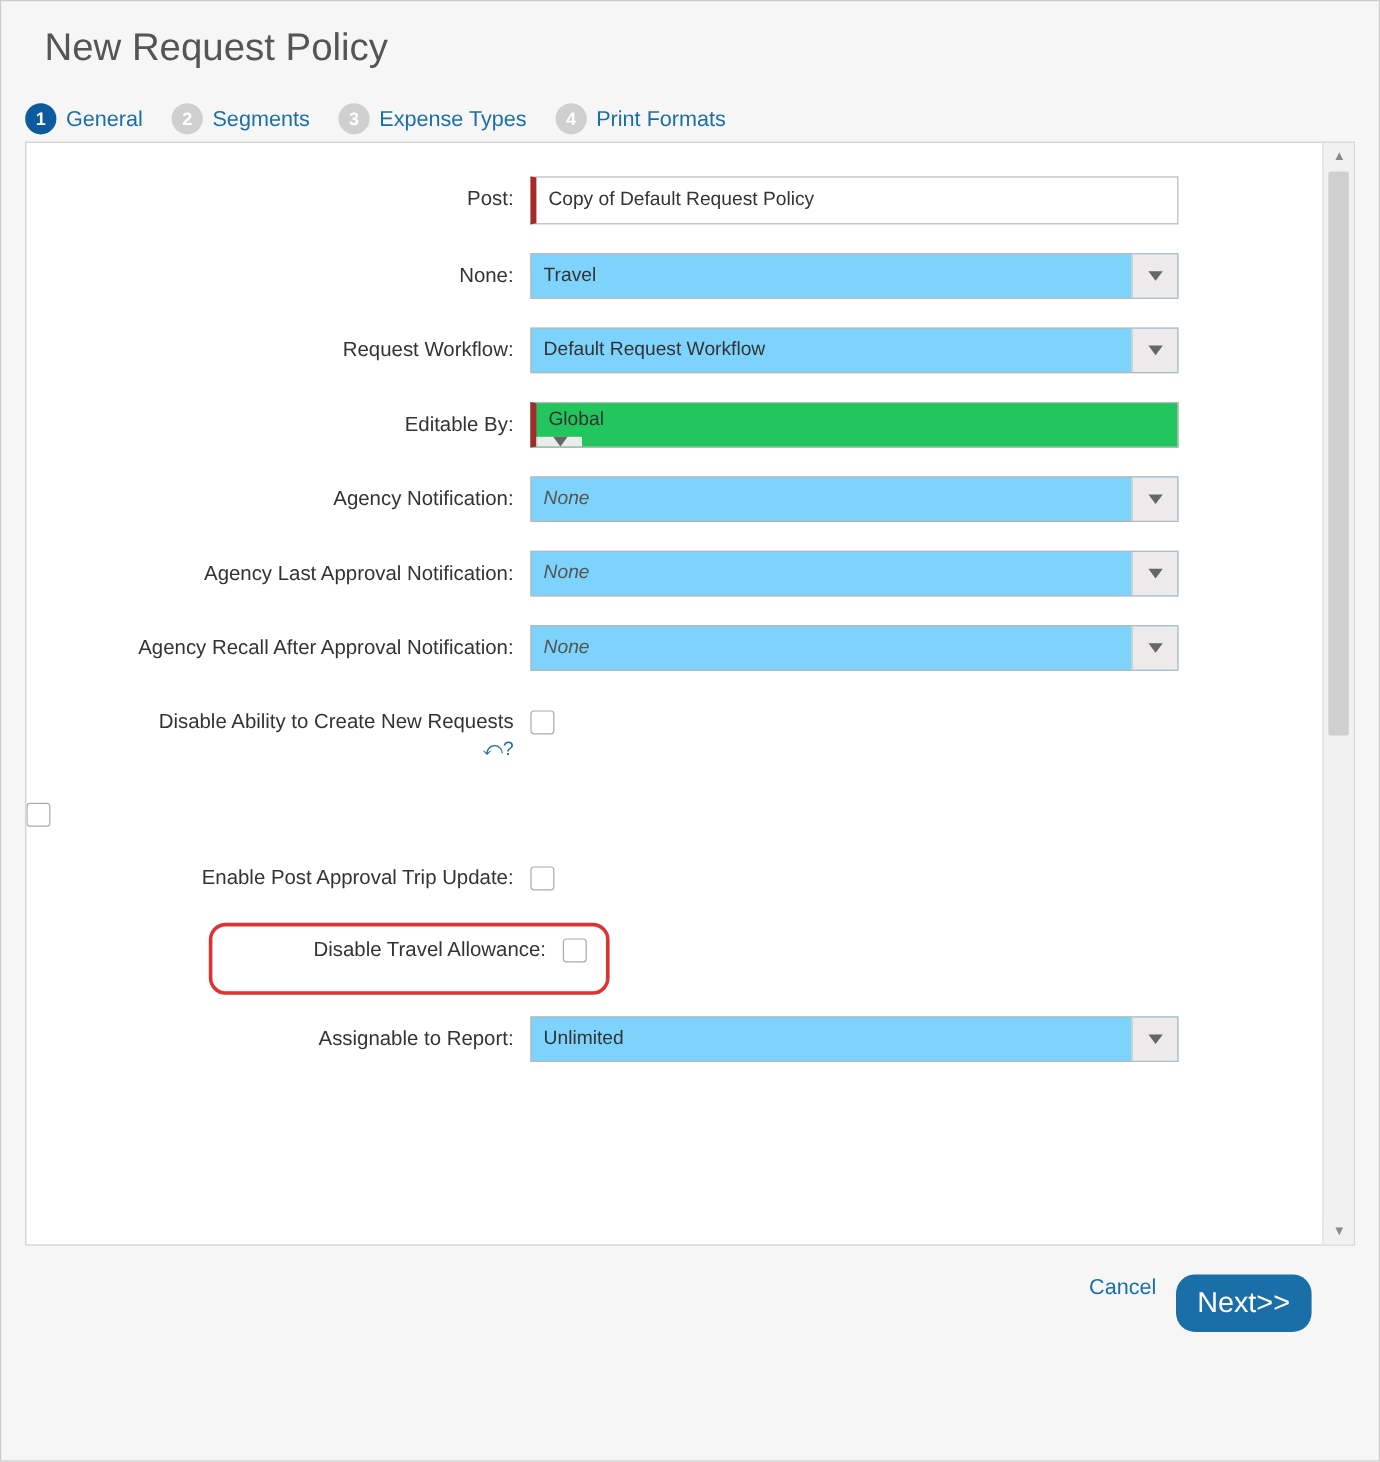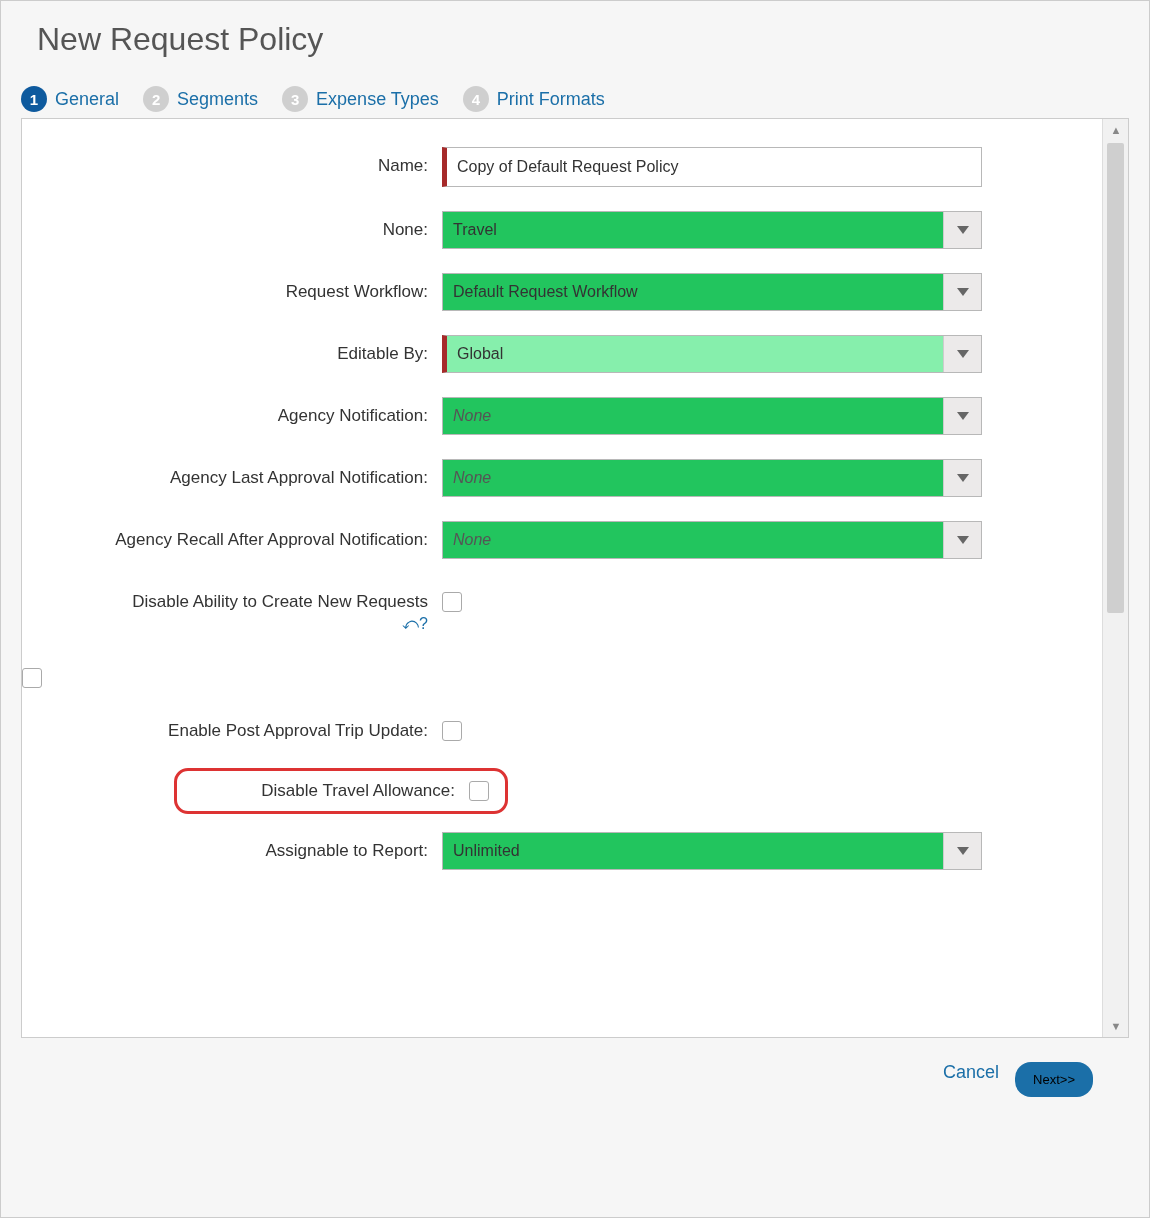--- a/index.html
+++ b/index.html
@@ -50,42 +50,42 @@
     width:540px; height:40px;
     border:1px solid #b8b8b8;
     border-left:5px solid #a62a2a;
     padding:0 10px; font-size:16px; color:#333;
     background:#fff;
   }
   .select {
     width:540px; height:38px;
     display:flex; align-items:stretch;
     border:1px solid #b8b8b8;
-    background:#22c55e;
+    background:#7dd3fc;
   }
   .select.required { border-left:5px solid #a62a2a; }
-  .select.readonly { background:#86efac; }
+  .select.readonly { background:#22c55e;flex-direction:column; }
   .select .select-value {
     flex:1; padding:0 10px; display:flex; align-items:center;
     font-size:16px; color:#333;
   }
   .select .select-value.italic { font-style:italic; color:#555; }
   .select .select-btn {
     width:38px; background:#eceaea; border-left:1px solid #ccc;
     display:flex; align-items:center; justify-content:center;
   }
   .chev { width:0; height:0; border-left:6px solid transparent; border-right:6px solid transparent; border-top:8px solid #666; }
   .checkbox {
     width:20px; height:20px; border:1px solid #aaa; border-radius:3px; background:#fff;
     margin-top:9px;
   }
   .help-icon { color:#1b6fa8; font-size:16px; margin-left:4px; }
   .highlight-row {
     border:3px solid #d33; border-radius:14px;
-    padding:10px 16px 10px 0; margin:-6px 0 18px 152px;
+    padding:10px 16px 24px 0; margin:-6px 0 18px 152px;
     width:334px;
     display:flex; align-items:center; justify-content:flex-end;
   }
   .highlight-row .hlabel { color:#333; font-size:17px; margin-right:14px; }
   .highlight-row .checkbox { margin-top:0; }
   
   .scrollbar {
     position:absolute; right:0; top:0; bottom:0; width:26px;
     background:#f1f1f1; border-left:1px solid #ddd;
   }
@@ -99,22 +99,22 @@
   .scroll-thumb {
     position:absolute; left:4px; right:4px; top:24px; height:470px;
     background:#cfcfcf; border-radius:2px;
   }
   .footer {
     display:flex; justify-content:flex-end; 
     gap:16px; padding:24px 36px 0 0;
   }
   .link-btn { color:#1b6fa8; font-size:18px; cursor:pointer; }
   .primary-btn {
-    background:#1b6fa8; color:#000000; border:none; border-radius:16px;
-    padding:10px 18px; font-size:13px; cursor:pointer;
+    background:#1b6fa8; color:#ffffff; border:none; border-radius:16px;
+    padding:10px 18px; font-size:24px; cursor:pointer;
   }
 </style>
 </head>
 <body>
 
 <div class="wrap">
   <h1 class="page-title">New Request Policy</h1>
 
   <div class="stepper">
     <div class="step active">
@@ -132,21 +132,21 @@
     <div class="step">
       <span class="num">4</span>
       <span>Print Formats</span>
     </div>
   </div>
 
   <div class="panel">
     <div class="scroll-area">
 
       <div class="form-row">
-        <div class="label-col">Name:</div>
+        <div class="label-col">Post:</div>
         <div class="ctrl-col">
           <input class="text-input" value="Copy of Default Request Policy" style="">
         </div>
       </div>
 
       <div class="form-row">
         <div class="label-col">None:</div>
         <div class="ctrl-col">
           <div class="select">
             <div class="select-value">Travel</div>

